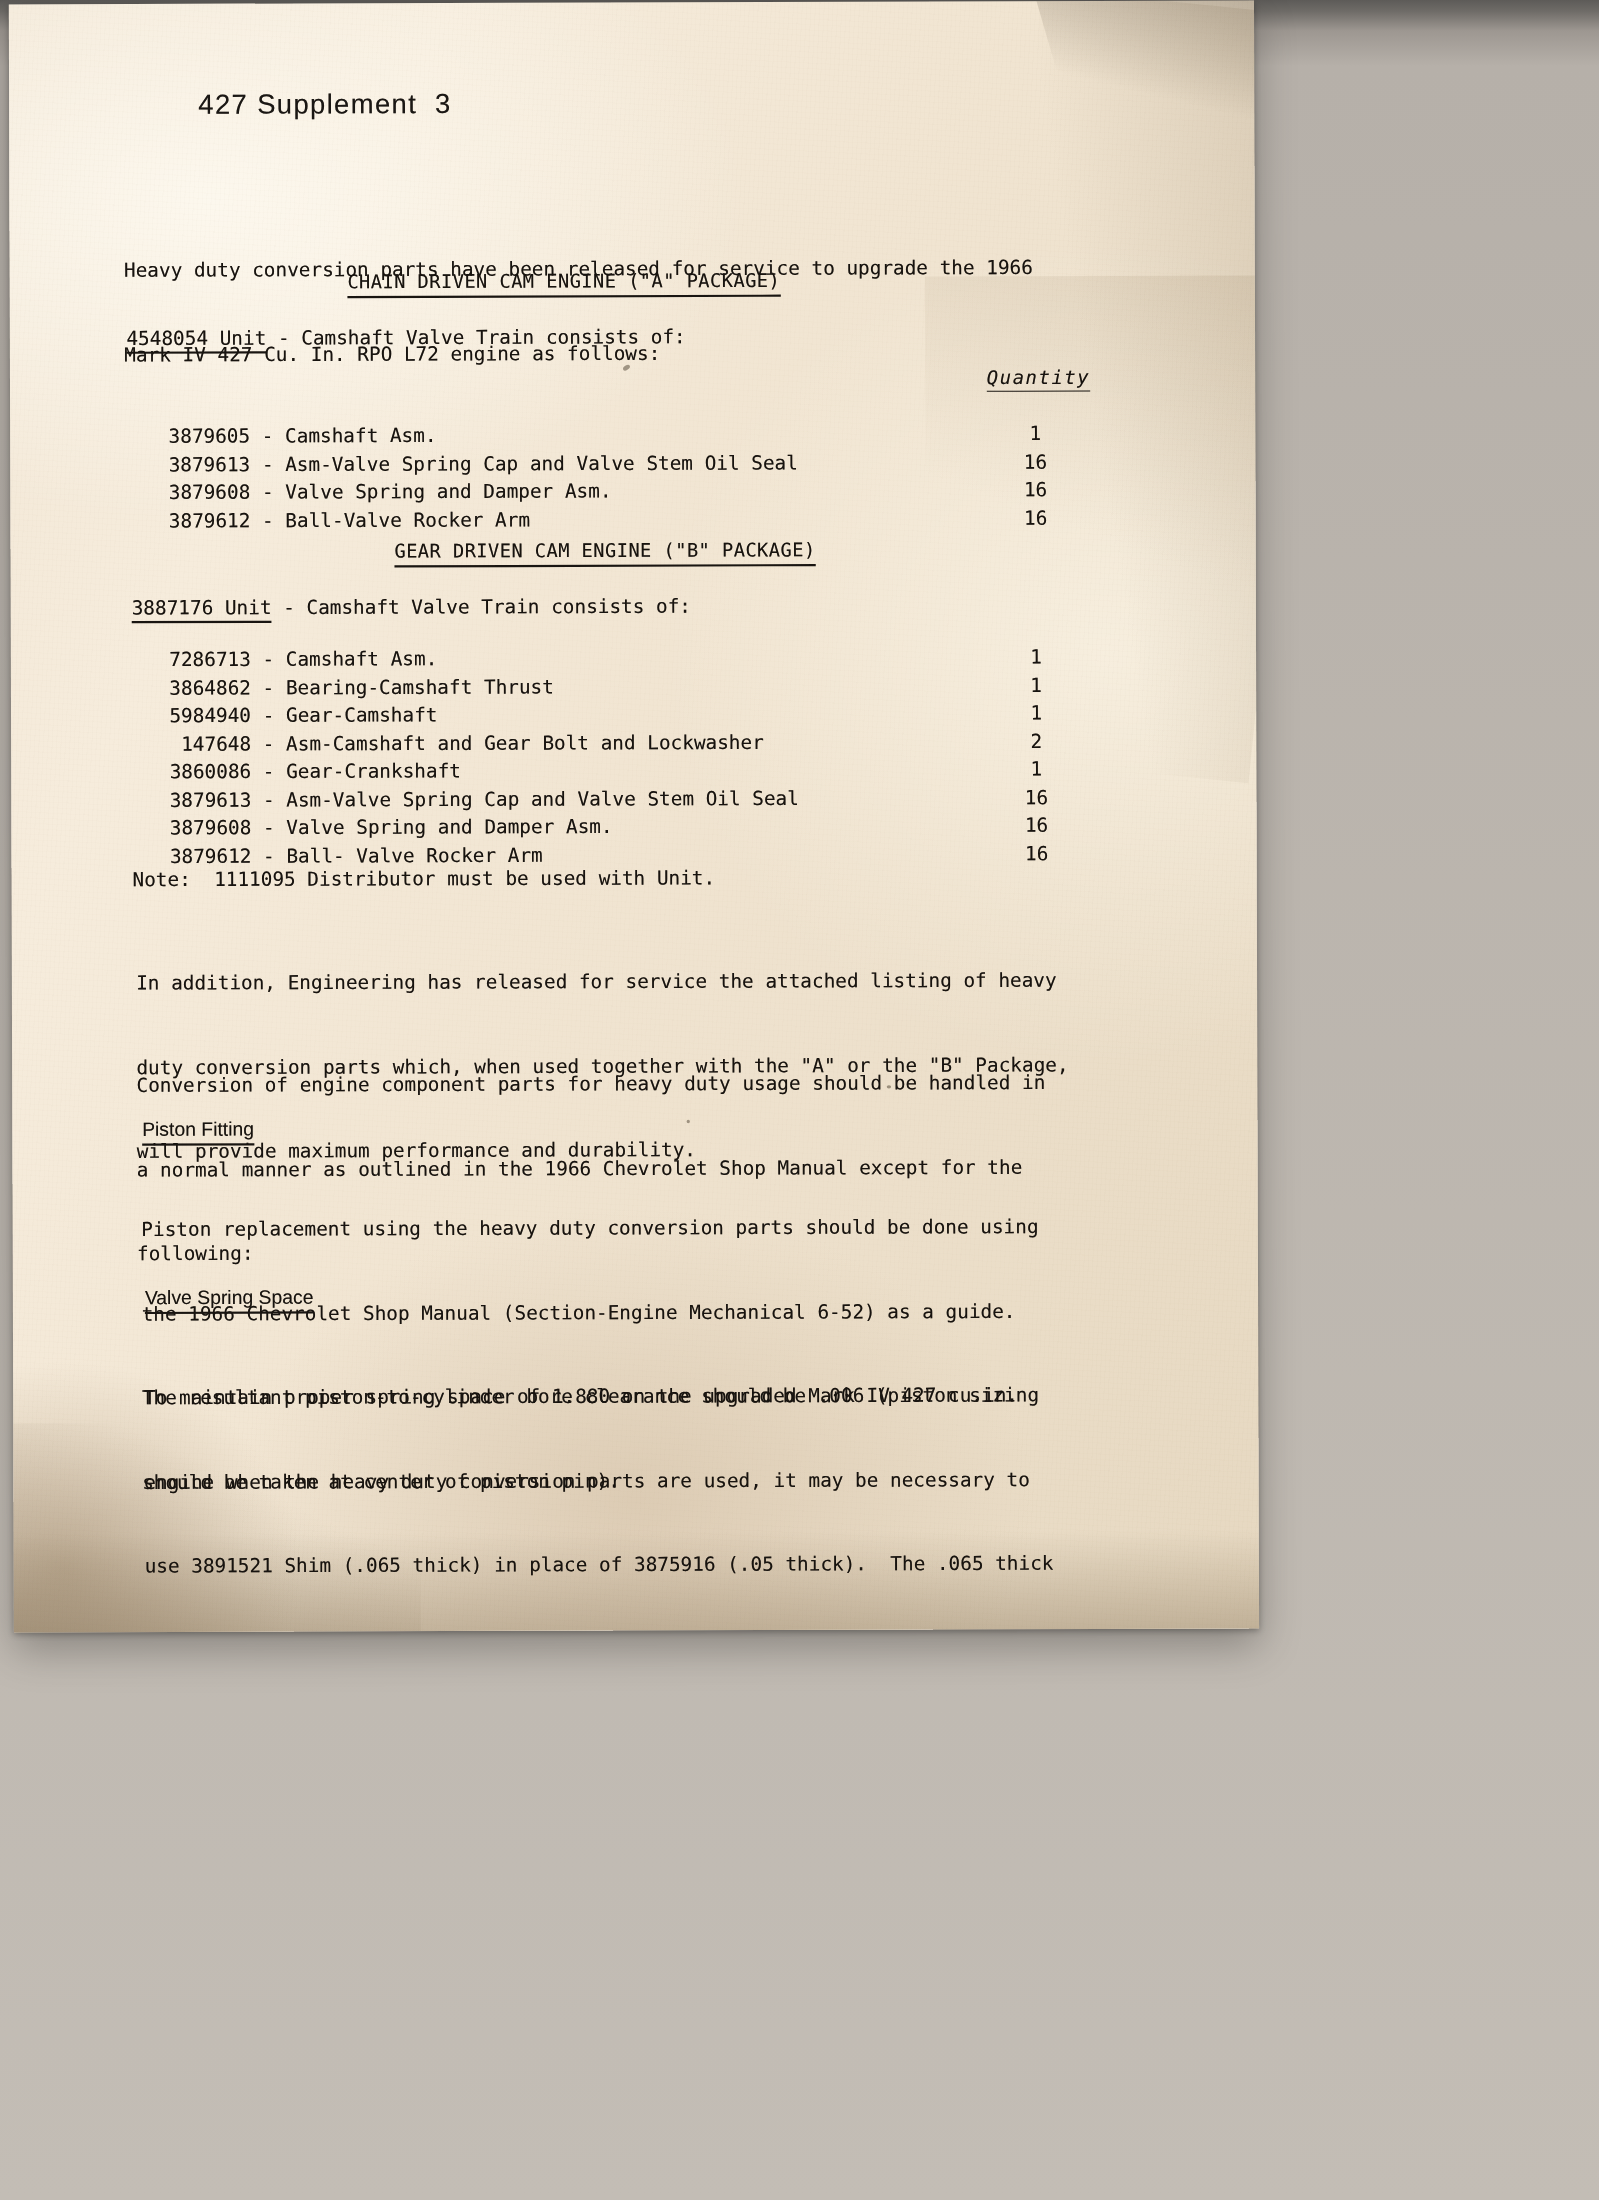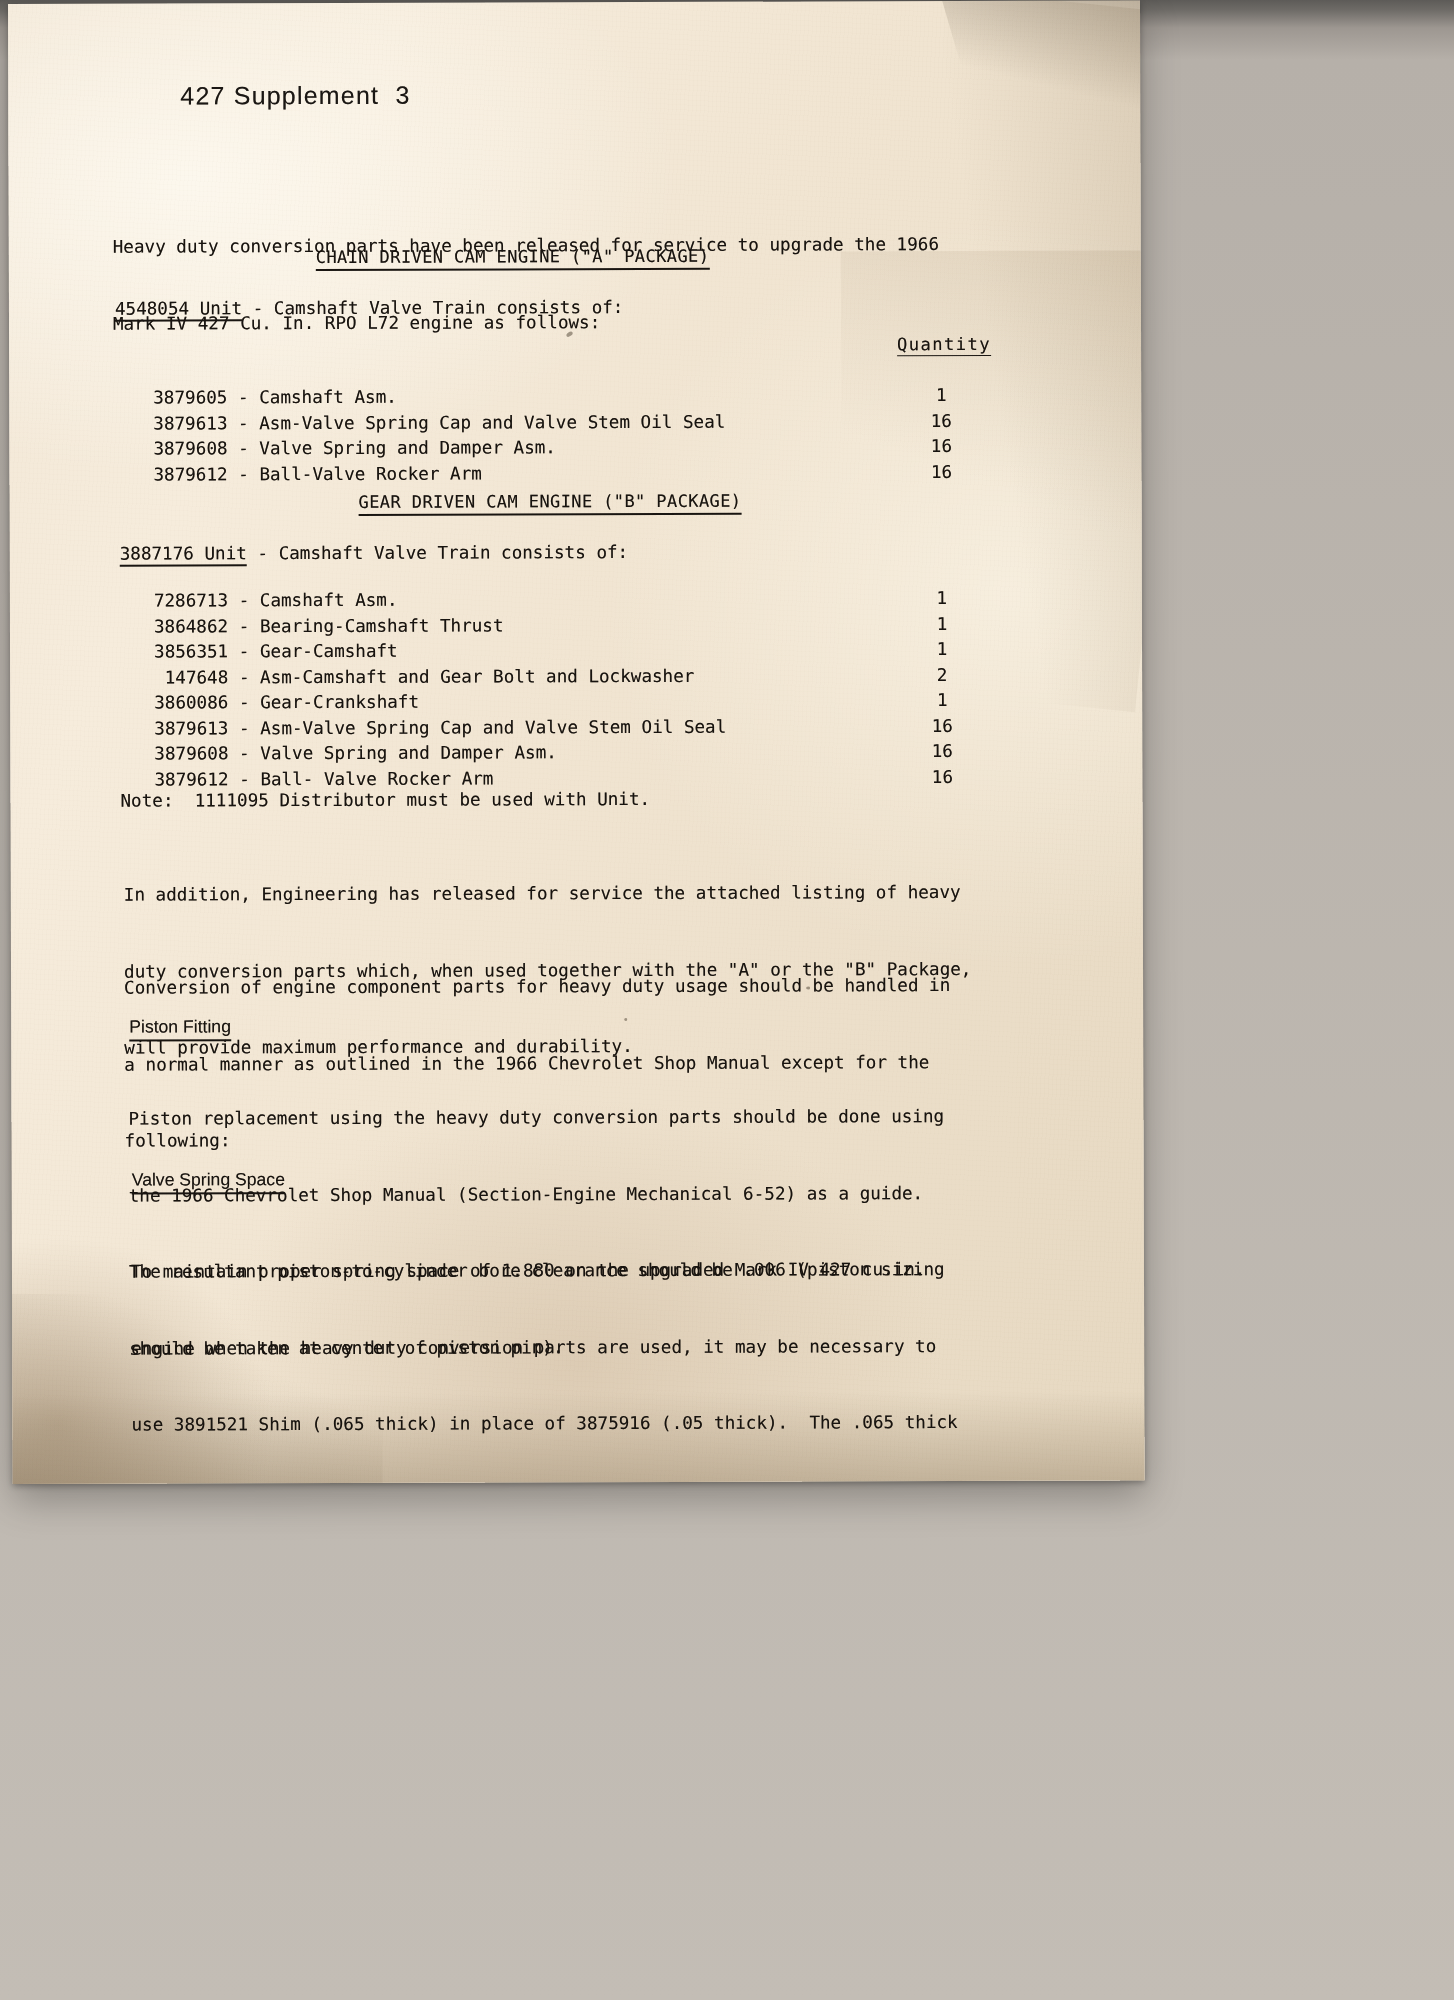--- a/index.html
+++ b/index.html
@@ -192,37 +192,37 @@
 
       <div class="para" style="left:104px; top:180px;">
         <div>Heavy duty conversion parts have been released for service to upgrade the 1966</div>
         <div>Mark IV 427 Cu. In. RPO L72 engine as follows:</div>
       </div>
 
       <div class="centered-heading" style="left:307px; top:244px;">CHAIN DRIVEN CAM ENGINE ("A" PACKAGE)</div>
 
       <div class="para" style="left:106px; top:293px;"><span class="ul-run">4548054 Unit</span><span> - Camshaft Valve Train consists of:</span></div>
 
-      <div class="qty-head" style="left:888px; top:333px;">Quantity</div>
+      <div class="qty-head" style="left:888px; top:333px;font-style:italic;">Quantity</div>
 
       <div class="parts-list" id="list-a" style="left:144px; top:382px;">
           <div class="part-row"><span>3879605</span><span> - </span><span>Camshaft Asm.</span><span class="part-qty" style="left: 768px;">1</span></div>
           <div class="part-row"><span>3879613</span><span> - </span><span>Asm-Valve Spring Cap and Valve Stem Oil Seal</span><span class="part-qty" style="left: 768px;">16</span></div>
           <div class="part-row"><span>3879608</span><span> - </span><span>Valve Spring and Damper Asm.</span><span class="part-qty" style="left: 768px;">16</span></div>
           <div class="part-row"><span>3879612</span><span> - </span><span>Ball-Valve Rocker Arm</span><span class="part-qty" style="left: 768px;">16</span></div>
         </div>
 
       <div class="centered-heading" style="left:349px; top:489px;">GEAR DRIVEN CAM ENGINE ("B" PACKAGE)</div>
 
       <div class="para" style="left:110px; top:538px;"><span class="ul-run">3887176 Unit</span><span> - Camshaft Valve Train consists of:</span></div>
 
       <div class="parts-list" id="list-b" style="left:144px; top:585px;">
           <div class="part-row"><span>7286713</span><span> - </span><span>Camshaft Asm.</span><span class="part-qty" style="left: 768px;">1</span></div>
           <div class="part-row"><span>3864862</span><span> - </span><span>Bearing-Camshaft Thrust</span><span class="part-qty" style="left: 768px;">1</span></div>
-          <div class="part-row"><span>3856351</span><span> - </span><span>Gear-Camshaft</span><span class="part-qty" style="left: 768px;">1</span></div>
+          <div class="part-row"><span>5984940</span><span> - </span><span>Gear-Camshaft</span><span class="part-qty" style="left: 768px;">1</span></div>
           <div class="part-row"><span> 147648</span><span> - </span><span>Asm-Camshaft and Gear Bolt and Lockwasher</span><span class="part-qty" style="left: 768px;">2</span></div>
           <div class="part-row"><span>3860086</span><span> - </span><span>Gear-Crankshaft</span><span class="part-qty" style="left: 768px;">1</span></div>
           <div class="part-row"><span>3879613</span><span> - </span><span>Asm-Valve Spring Cap and Valve Stem Oil Seal</span><span class="part-qty" style="left: 768px;">16</span></div>
           <div class="part-row"><span>3879608</span><span> - </span><span>Valve Spring and Damper Asm.</span><span class="part-qty" style="left: 768px;">16</span></div>
           <div class="part-row"><span>3879612</span><span> - </span><span>Ball- Valve Rocker Arm</span><span class="part-qty" style="left: 768px;">16</span></div>
         </div>
 
       <div class="para" style="left:110px; top:785px;">Note:  1111095 Distributor must be used with Unit.</div>
 
       <div class="para" style="left:113px; top:828px;">

